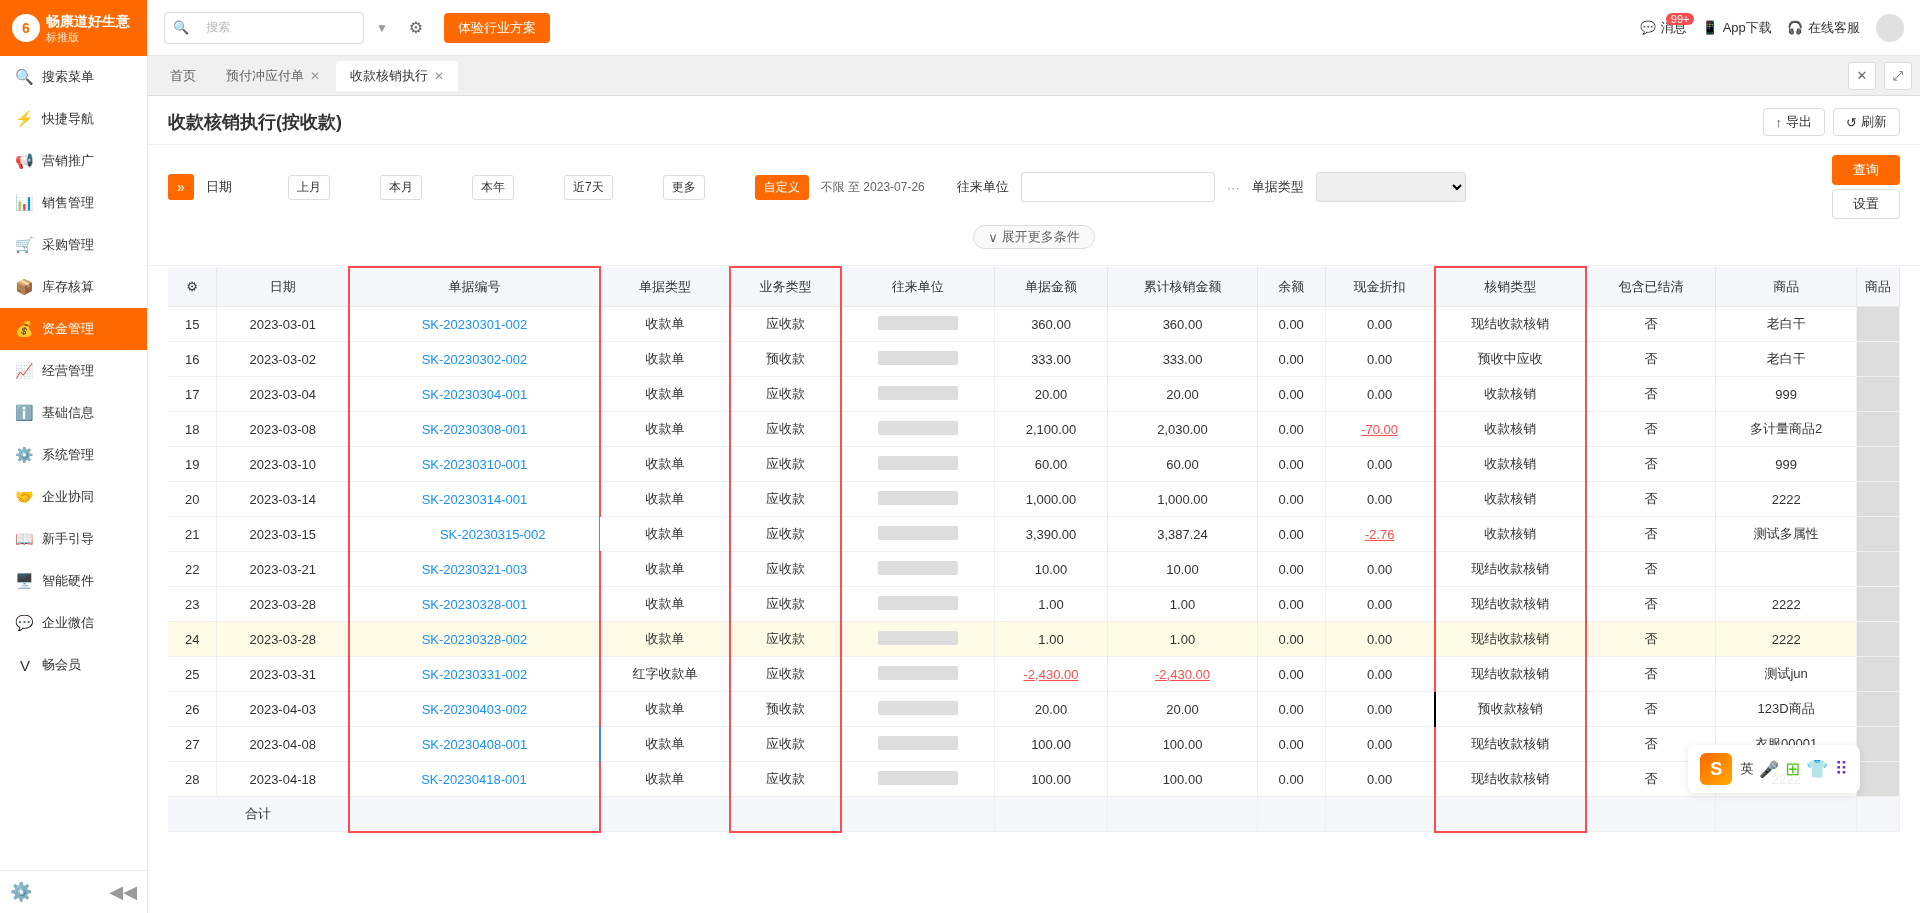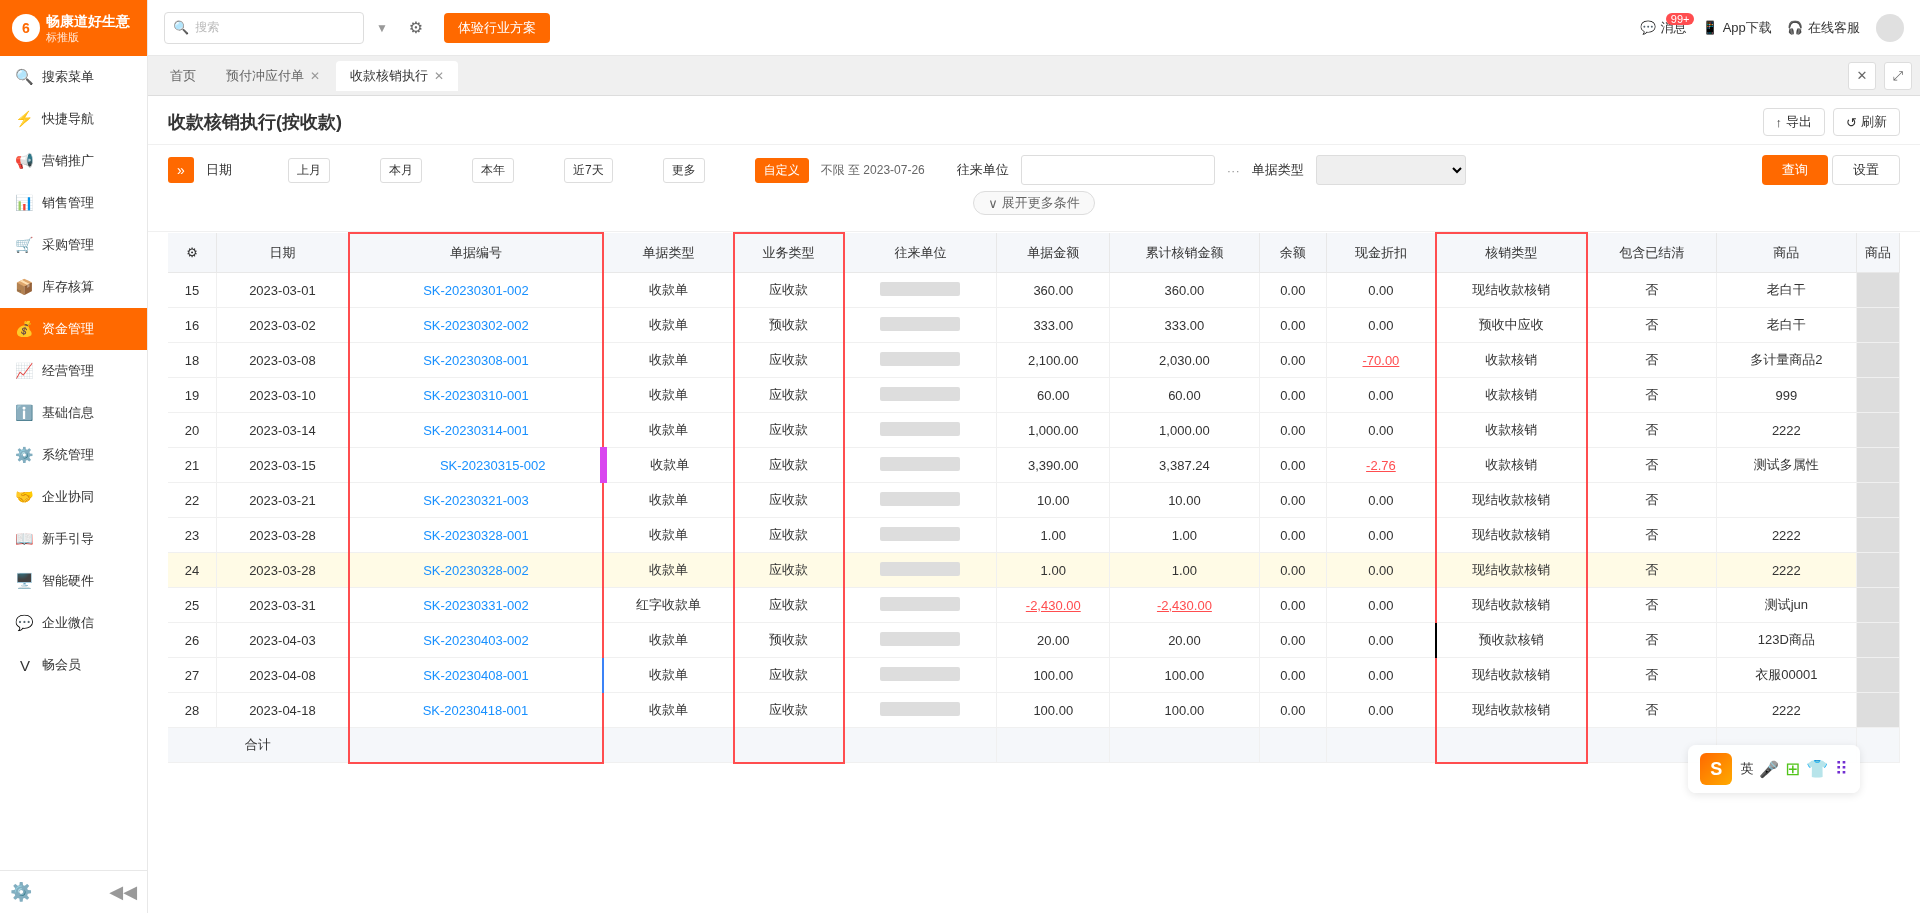--- a/index.html
+++ b/index.html
@@ -167,21 +167,21 @@
     <span style="cursor:pointer;font-size:18px;color:#999;">⚙️</span>
     <span style="cursor:pointer;font-size:18px;color:#999;">◀◀</span>
   </div>
 </div>
 
 <div class="main">
 
   <div class="topbar">
     <div class="topbar-search">
       <span style="color:#bbb;">🔍</span>
-      <span style="color:#bbb;font-size:12px;">搜索</span>
+      <span style="color:#bbb;font-size:12px;margin-left:11px;">搜索</span>
     </div>
     <span class="topbar-arrow">▼</span>
     <div class="topbar-gear">⚙</div>
     <button class="topbar-btn-orange">体验行业方案</button>
     <div class="topbar-right">
       <div class="topbar-msg" style="position:relative;">
         <span>💬</span>
         <span>消息</span>
         <span class="badge">99+</span>
       </div>
@@ -244,21 +244,21 @@
           <button class="filter-date-btn custom">自定义</button>
         </div>
         <span class="filter-date-range">不限 至 2023-07-26</span>
         <span class="filter-label" style="margin-left:20px;">往来单位</span>
         <input class="filter-input" placeholder=" " style="">
         <span class="filter-more">···</span>
         <span class="filter-label">单据类型</span>
         <select class="filter-select">
           <option></option>
         </select>
-        <div style="margin-left:auto;display:flex;flex-direction:row;gap:4px;">
+        <div style="margin-left:auto;display:flex;flex-direction:column;gap:4px;">
           <button class="query-btn">查询</button>
           <button class="set-btn">设置</button>
         </div>
       </div>
       <div class="expand-row">
         <button class="expand-btn">
           <span>∨</span>
           <span>展开更多条件</span>
         </button>
       </div>
@@ -315,20 +315,38 @@
     <td class="">333.00</td>
     <td class="">333.00</td>
     <td>0.00</td>
     <td class="">0.00</td>
     <td style="border-left:2px solid #ff4d4f;border-right:2px solid #ff4d4f;">预收中应收</td>
     <td>否</td>
     <td>老白干</td>
     <td style="width:40px;min-width:40px;background:#ddd;"></td>
   </tr>
             <tr>
+    <td>17</td>
+    <td>2023-03-04</td>
+    <td style="border-left:2px solid #ff4d4f;border-right:2px solid #ff4d4f;">
+      <a class="link-text">SK-20230304-001</a>
+    </td>
+    <td>收款单</td>
+    <td style="border-left:2px solid #ff4d4f;border-right:2px solid #ff4d4f;">应收款</td>
+    <td><span class="blurred-sm"></span></td>
+    <td class="">20.00</td>
+    <td class="">20.00</td>
+    <td>0.00</td>
+    <td class="">0.00</td>
+    <td style="border-left:2px solid #ff4d4f;border-right:2px solid #ff4d4f;">收款核销</td>
+    <td>否</td>
+    <td>999</td>
+    <td style="width:40px;min-width:40px;background:#ddd;"></td>
+  </tr>
+            <tr>
     <td>18</td>
     <td>2023-03-08</td>
     <td style="border-left:2px solid #ff4d4f;border-right:2px solid #ff4d4f;">
       <a class="link-text">SK-20230308-001</a>
     </td>
     <td>收款单</td>
     <td style="border-left:2px solid #ff4d4f;border-right:2px solid #ff4d4f;">应收款</td>
     <td><span class="blurred-sm"></span></td>
     <td class="">2,100.00</td>
     <td class="">2,030.00</td>
@@ -371,21 +389,21 @@
     <td>0.00</td>
     <td class="">0.00</td>
     <td style="border-left:2px solid #ff4d4f;border-right:2px solid #ff4d4f;">收款核销</td>
     <td>否</td>
     <td>2222</td>
     <td style="width:40px;min-width:40px;background:#ddd;"></td>
   </tr>
             <tr>
     <td>21</td>
     <td>2023-03-15</td>
-    <td style="border-left:2px solid #ff4d4f;border-right:7px solid #d946ef;padding-left:44px;">
+    <td style="border-left:2px solid #ff4d4f;border-right:1px solid #d946ef;padding-left:44px;">
       <a class="link-text">SK-20230315-002</a>
     </td>
     <td>收款单</td>
     <td style="border-left:2px solid #ff4d4f;border-right:2px solid #ff4d4f;">应收款</td>
     <td><span class="blurred-sm"></span></td>
     <td class="">3,390.00</td>
     <td class="">3,387.24</td>
     <td>0.00</td>
     <td class="negative">-2.76</td>
     <td style="border-left:2px solid #ff4d4f;border-right:2px solid #ff4d4f;">收款核销</td>

